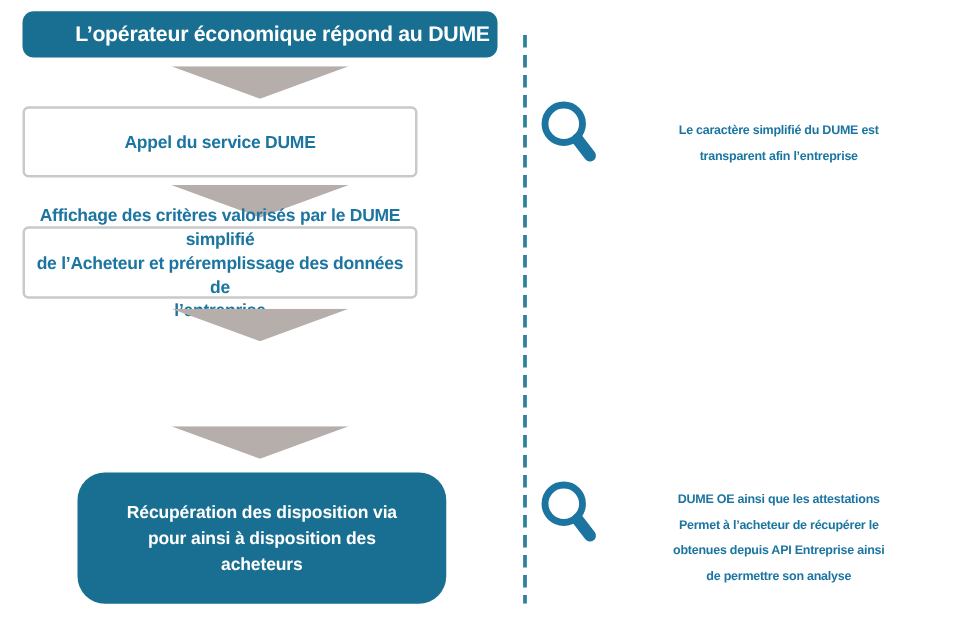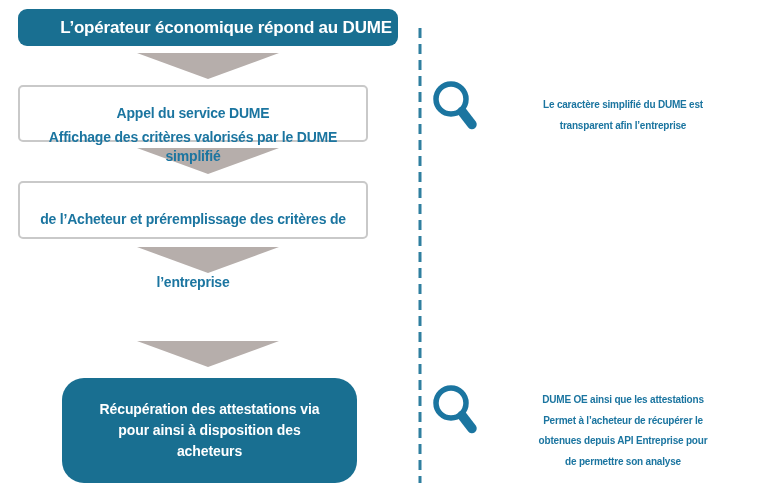--- a/index.html
+++ b/index.html
@@ -14,28 +14,28 @@
   .header-box{
     position:absolute;left:18px;top:9px;width:380px;height:37px;
     background:var(--teal-fill,#196f91);
     border-radius:9px;
     color:var(--white-text,#ffffff);
     font-weight:bold;font-size:17px;letter-spacing:-0.2px;
     display:flex;align-items:center;justify-content:center;
     box-sizing:border-box;text-align:center;padding-left:36px;
   }
   .step-box{
-    position:absolute;left:18px;width:350px;
+    position:absolute;left:18px;width:316px;
     background:#ffffff;
     border:2px solid var(--box-border,#c9c9c9);
     border-radius:5px;
     color:var(--teal-text,#1b75a0);
     font-weight:bold;font-size:14px;line-height:19px;letter-spacing:-0.2px;
     display:flex;flex-direction:column;align-items:center;justify-content:center;
-    box-sizing:border-box;text-align:center;gap:44px;
+    box-sizing:border-box;text-align:center;
   }
   #step-1{top:85px;height:57px;}
   #step-2{top:181px;height:58px;}
   #step-3{top:282px;height:56px;}
   .final-box{
     position:absolute;left:62px;top:378px;width:295px;height:105px;
     background:var(--teal-fill,#196f91);
     border-radius:22px;
     color:var(--white-text,#ffffff);
     font-weight:bold;font-size:14px;line-height:21px;letter-spacing:-0.1px;
@@ -79,35 +79,35 @@
   <div id="step-1" class="step-box">
     <div>Appel du service DUME</div>
   </div>
 
   <svg id="arrow-2" class="down-arrow" viewBox="0 0 142 26">
     <polygon points="0,0 142,0 71,26"></polygon>
   </svg>
 
   <div id="step-2" class="step-box">
     <div>Affichage des critères valorisés par le DUME simplifié</div>
-    <div>de l’Acheteur et préremplissage des critères de</div>
+    <div>de l’Acheteur et préremplissage des données de</div>
     <div>l’entreprise</div>
   </div>
 
   <svg id="arrow-3" class="down-arrow" viewBox="0 0 142 26">
     <polygon points="0,0 142,0 71,26"></polygon>
   </svg>
 
 
   <svg id="arrow-4" class="down-arrow" viewBox="0 0 142 26">
     <polygon points="0,0 142,0 71,26"></polygon>
   </svg>
 
   <div class="final-box">
-    <div>Récupération des attestations via</div>
+    <div>Récupération des disposition via</div>
     <div>pour ainsi à disposition des</div>
     <div>acheteurs</div>
   </div>
 
   <svg class="divider" viewBox="0 0 6 455">
     <line x1="3" y1="0" x2="3" y2="455" stroke-width="3" stroke-dasharray="10 6"></line>
   </svg>
 
   <svg id="magnifier-1" class="magnifier" viewBox="0 0 52 56">
     <circle cx="20" cy="20" r="15" fill="none" stroke="currentColor" stroke-width="5.5"></circle>
@@ -118,17 +118,17 @@
     <div>transparent afin l’entreprise</div>
   </div>
 
   <svg id="magnifier-2" class="magnifier" viewBox="0 0 52 56">
     <circle cx="20" cy="20" r="15" fill="none" stroke="currentColor" stroke-width="5.5"></circle>
     <line x1="31" y1="32.5" x2="41" y2="45.5" stroke="currentColor" stroke-width="9.5" stroke-linecap="round"></line>
   </svg>
   <div id="ann-text-2" class="ann-text">
     <div>DUME OE ainsi que les attestations</div>
     <div>Permet à l’acheteur de récupérer le</div>
-    <div>obtenues depuis API Entreprise pour</div>
+    <div>obtenues depuis API Entreprise ainsi</div>
     <div>de permettre son analyse</div>
   </div>
 
 </div>
 
 </body></html>

